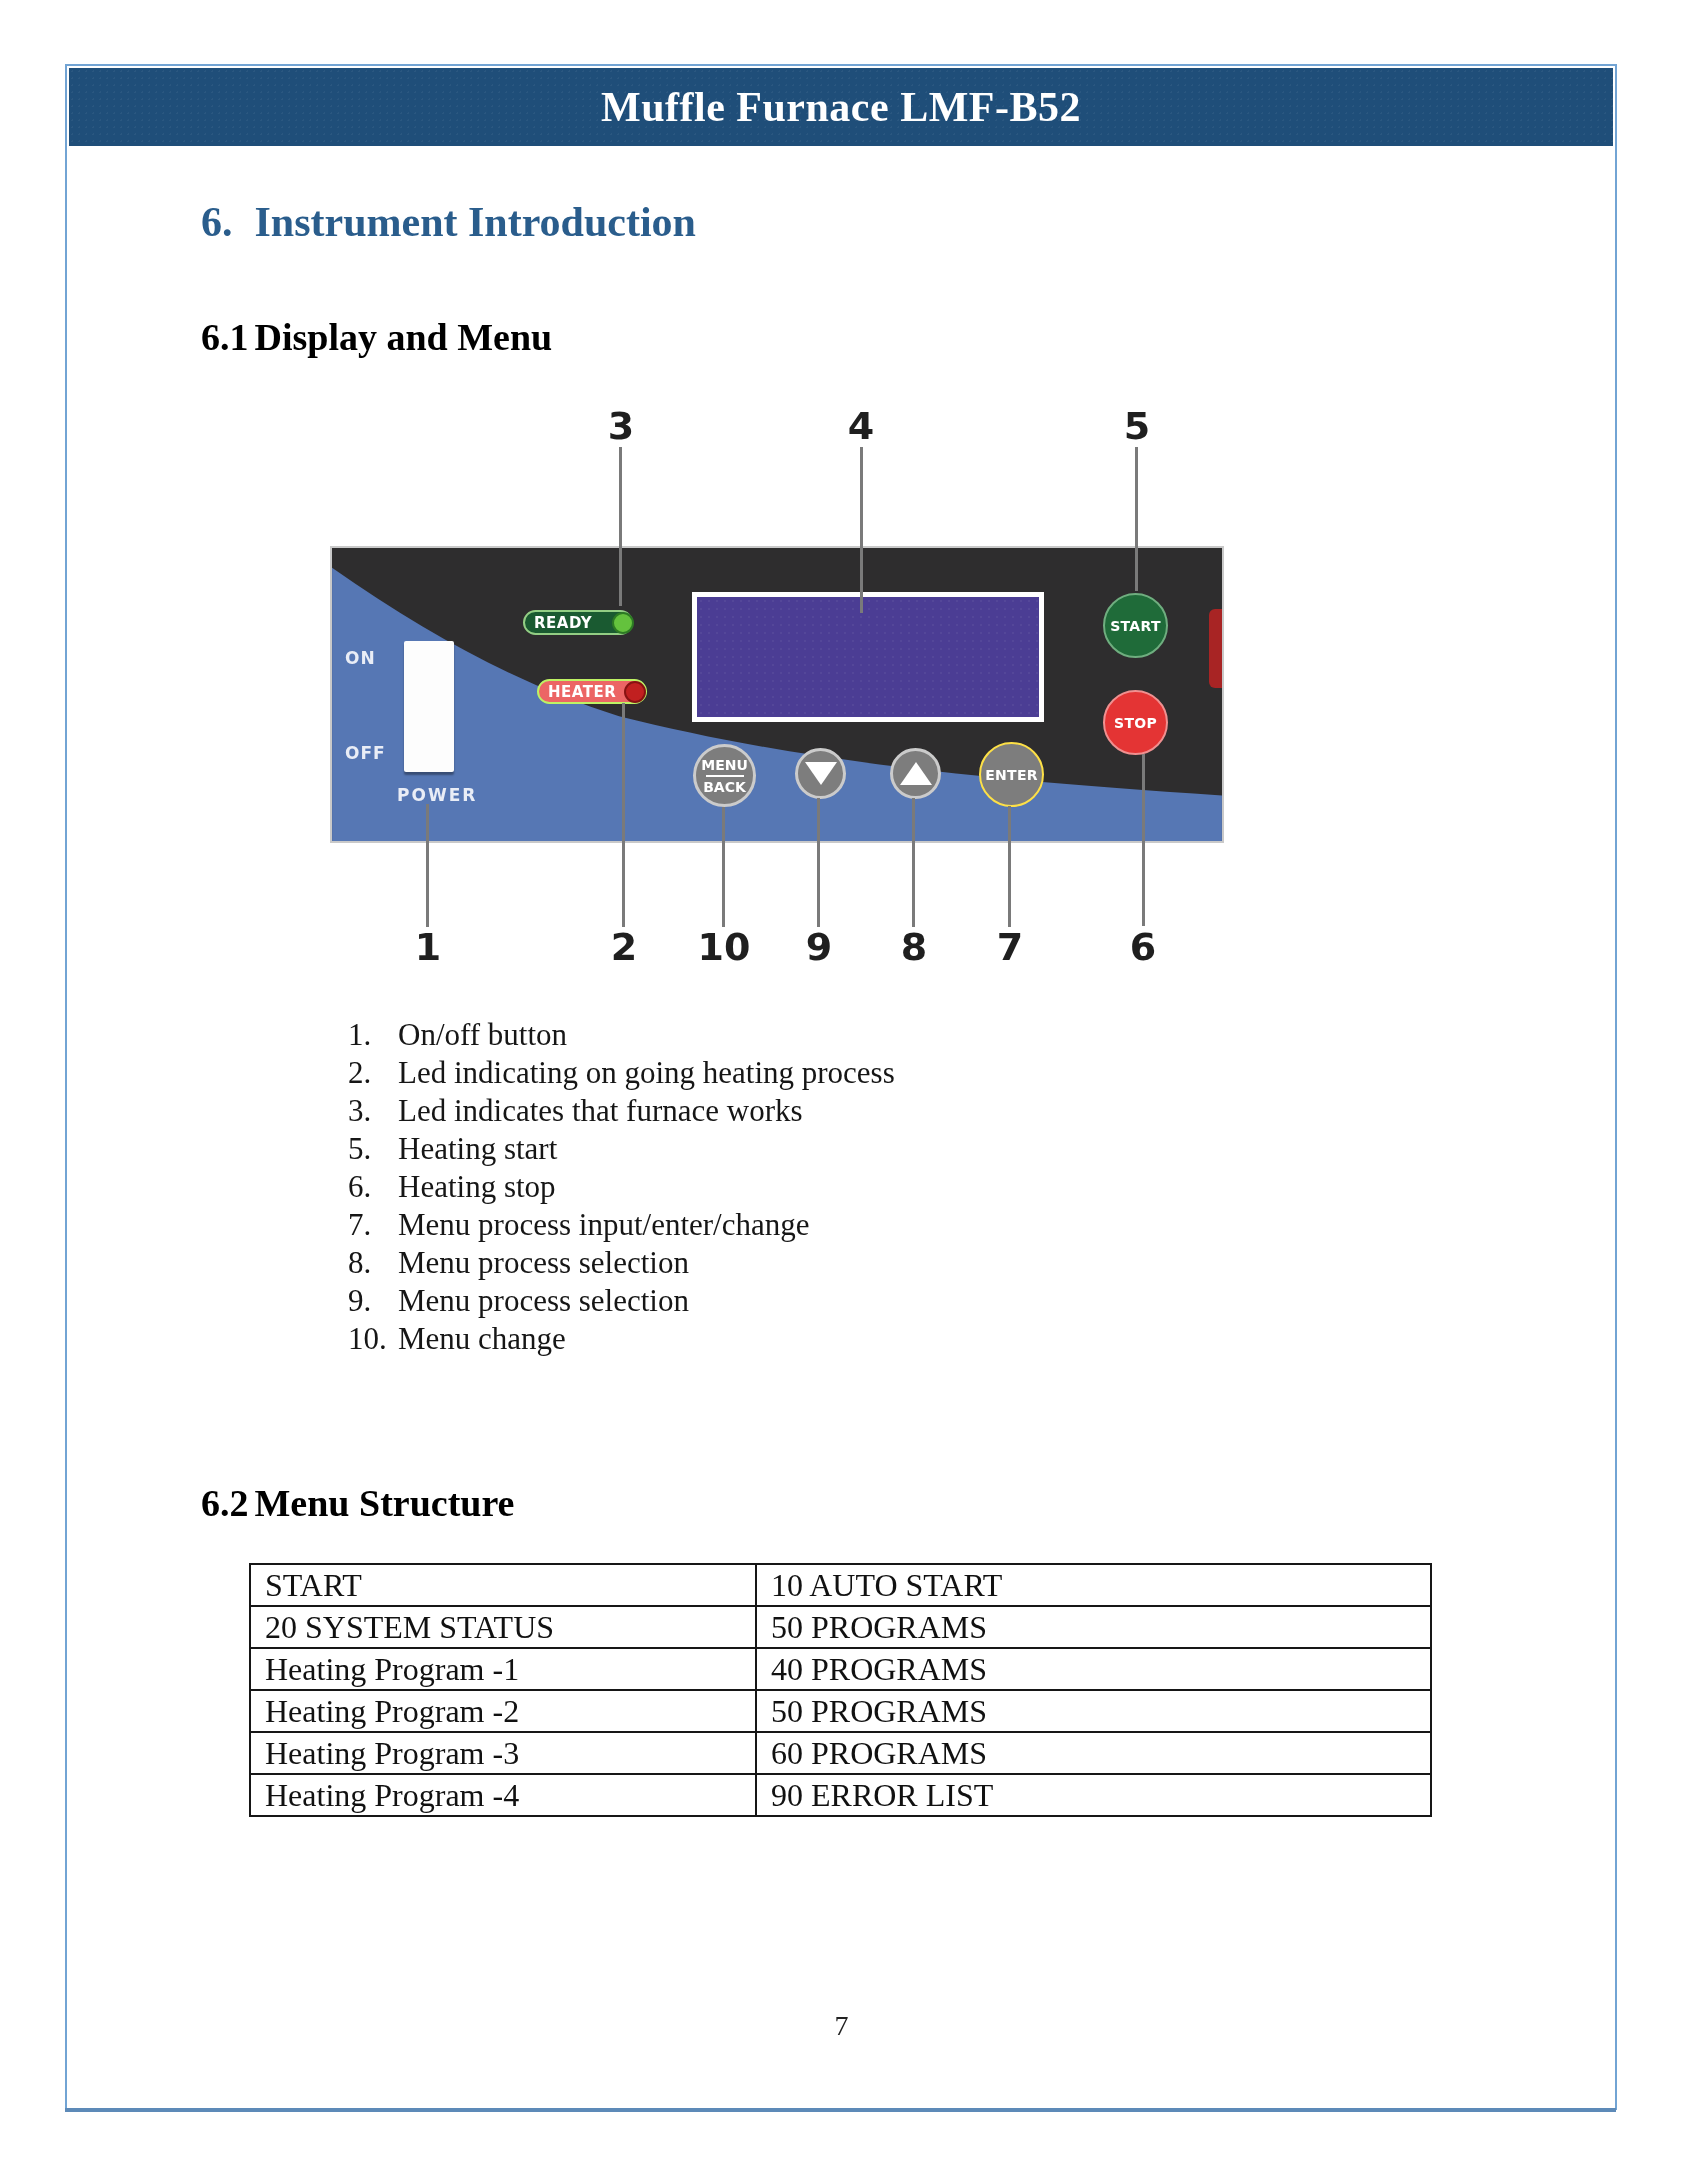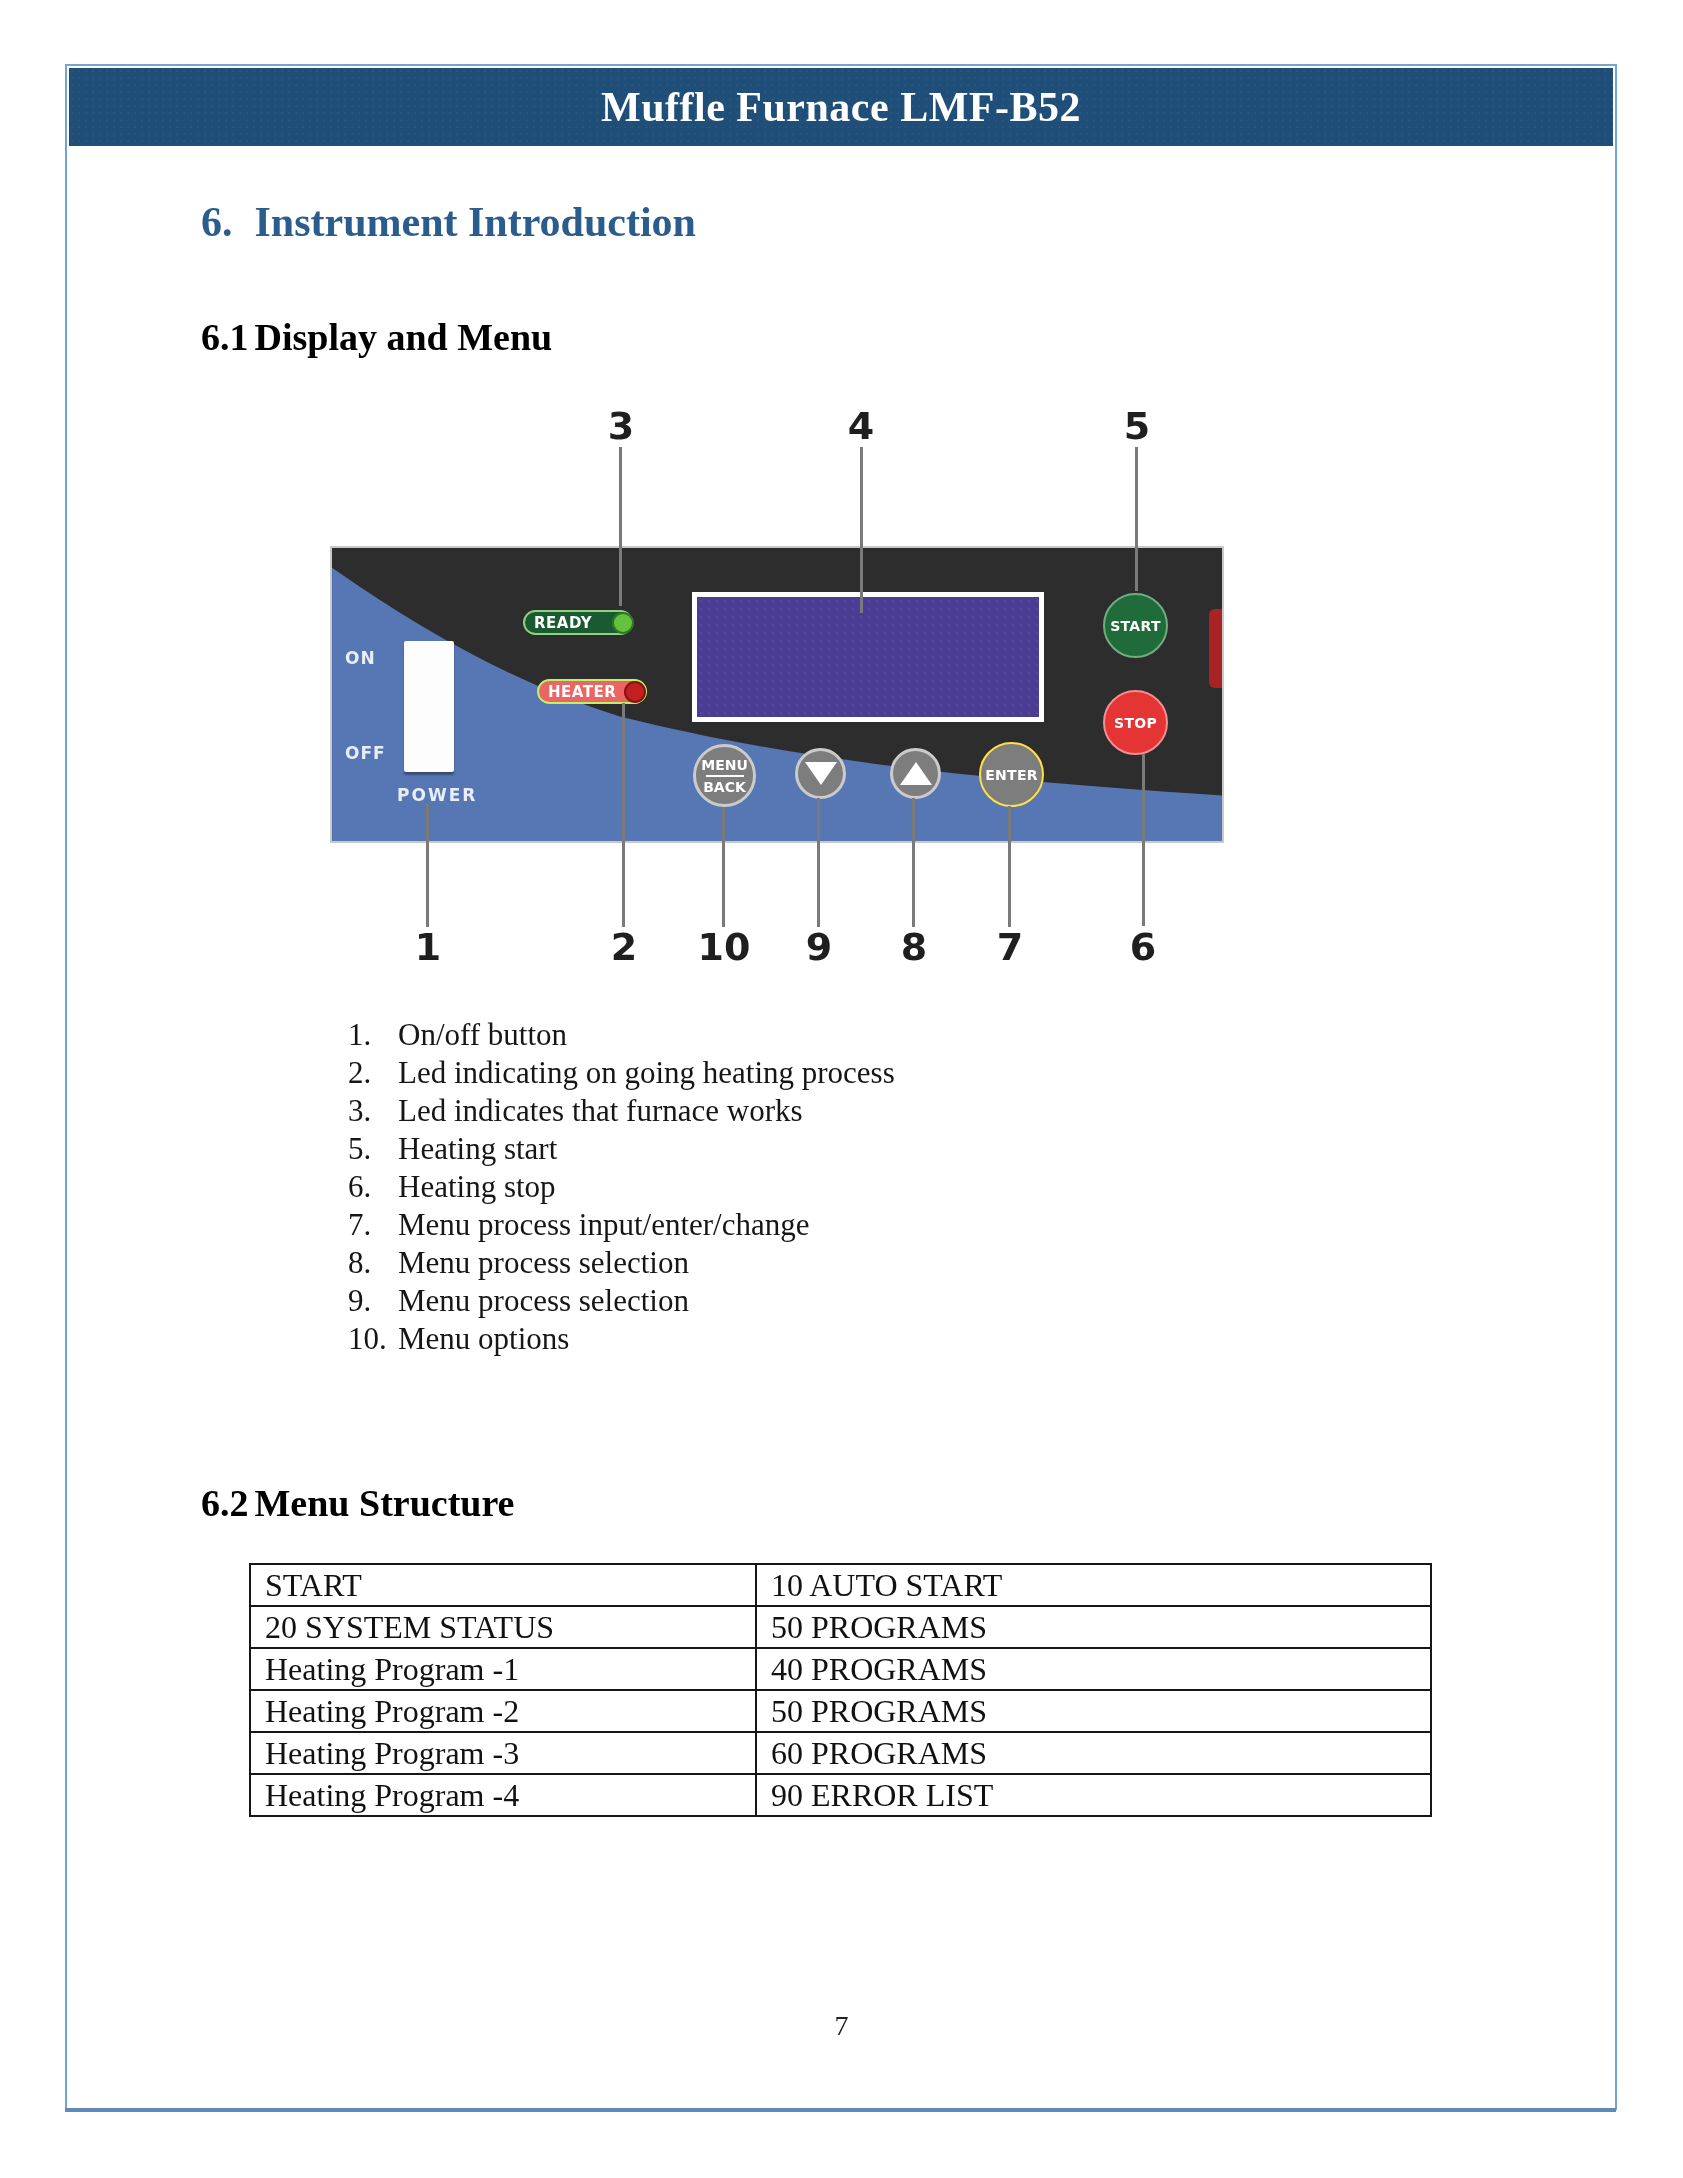--- a/index.html
+++ b/index.html
@@ -184,21 +184,21 @@
 
   <div class="abs legend" id="legend">
       <div class="legend-row"><span class="legend-num">1.</span><span>On/off button</span></div>
       <div class="legend-row"><span class="legend-num">2.</span><span>Led indicating on going heating process</span></div>
       <div class="legend-row"><span class="legend-num">3.</span><span>Led indicates that furnace works</span></div>
       <div class="legend-row"><span class="legend-num">5.</span><span>Heating start</span></div>
       <div class="legend-row"><span class="legend-num">6.</span><span>Heating stop</span></div>
       <div class="legend-row"><span class="legend-num">7.</span><span>Menu process input/enter/change</span></div>
       <div class="legend-row"><span class="legend-num">8.</span><span>Menu process selection</span></div>
       <div class="legend-row"><span class="legend-num">9.</span><span>Menu process selection</span></div>
-      <div class="legend-row"><span class="legend-num">10.</span><span>Menu options</span></div>
+      <div class="legend-row"><span class="legend-num">10.</span><span>Menu change</span></div>
     </div>
 
   <div class="abs h-sub h-sub2">
     <span>6.2</span><span class="gap"></span><span>Menu Structure</span>
   </div>
 
   <div class="abs menu-table" id="menu-table">
       <div class="menu-row">
         <div class="cell cell-left">START</div>
         <div class="cell cell-right">10 AUTO START</div>

